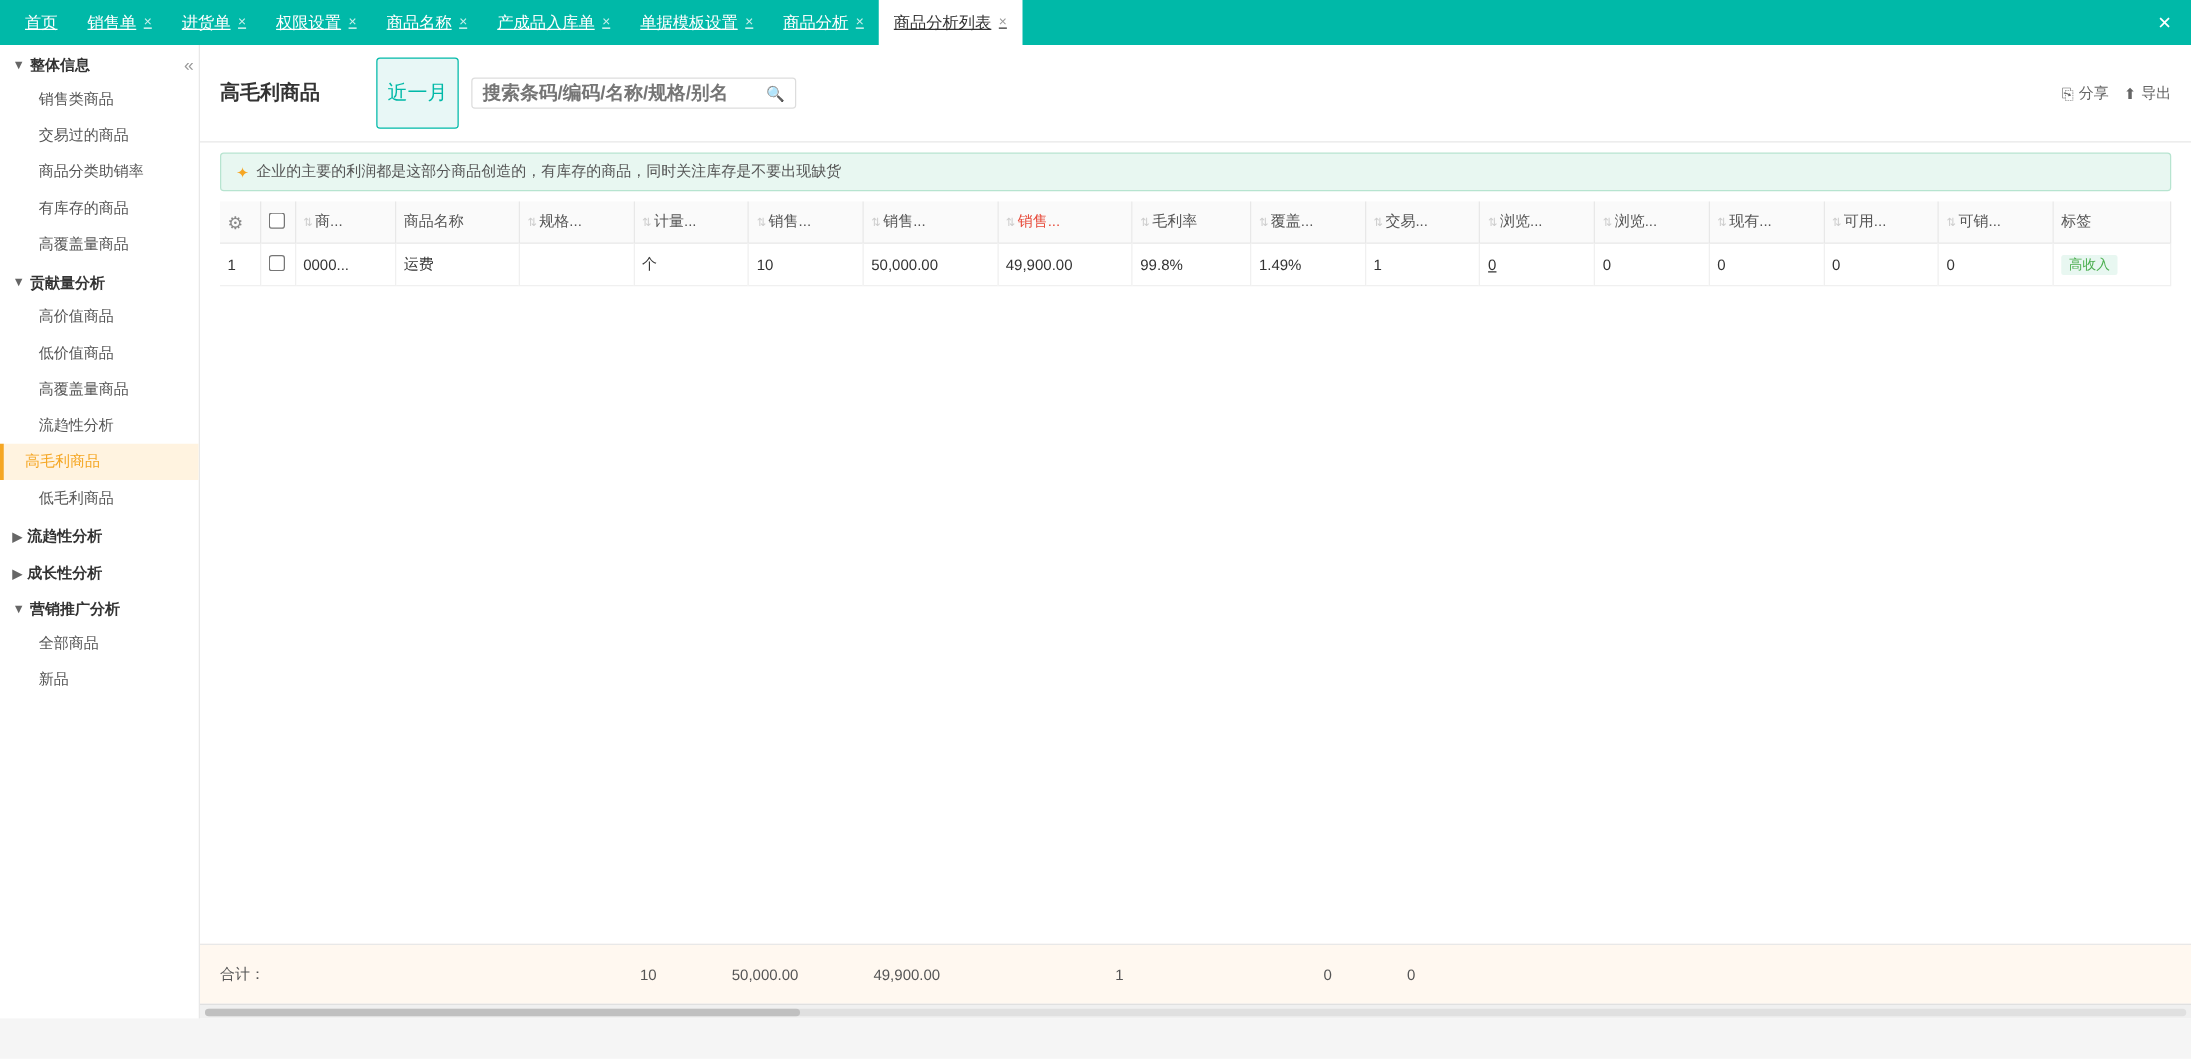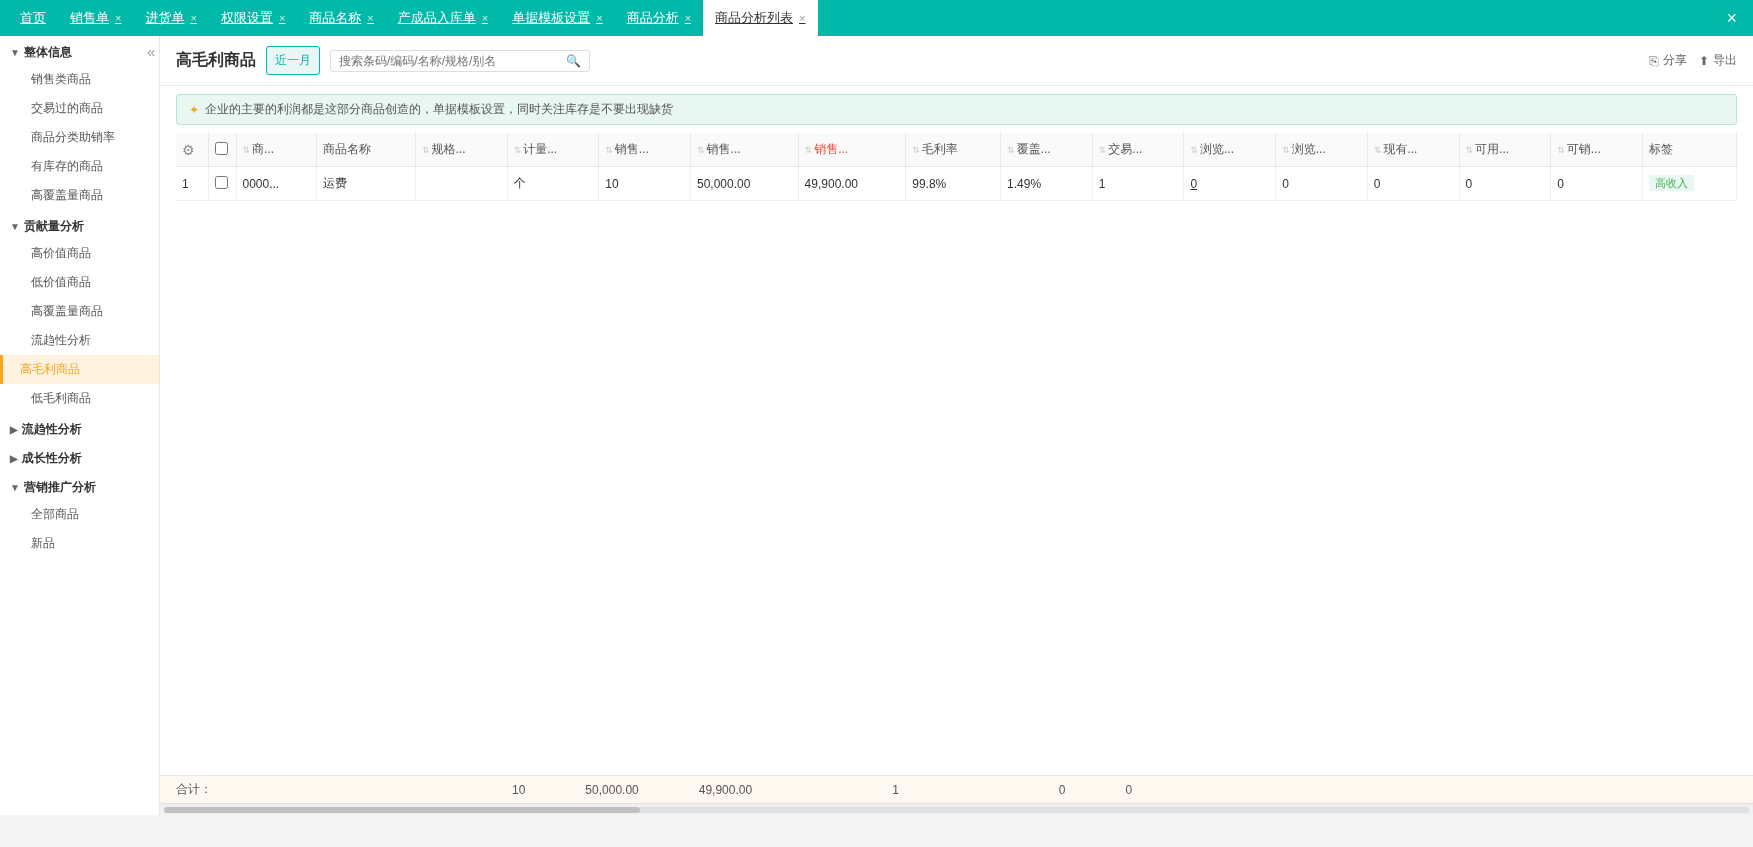--- a/index.html
+++ b/index.html
@@ -113,46 +113,48 @@
     }
     .content-title {
       font-size: 16px;
       font-weight: bold;
       color: #333;
     }
     .time-filter-btn {
       background: #fff;
       border: 1px solid #e8e8e8;
       border-radius: 3px;
-      padding: 5px 8px;
-      font-size: 12px;
+      padding: 17px 8px;
+      font-size: 16px;
       color: #666;
       cursor: pointer;
+      margin-left: 35px;
     }
     .time-filter-btn.active {
       background: #e8f7f6;
       border-color: #00b9a8;
       color: #00b9a8;
     }
     .search-box {
       display: flex;
       align-items: center;
       border: 1px solid #ddd;
       border-radius: 3px;
       padding: 3px 8px;
       flex: 1;
       max-width: 260px;
     }
     .search-box input {
       border: none;
       outline: none;
-      font-size: 12px;
+      font-size: 15px;
       color: #333;
       width: 100%;
       background: transparent;
+      font-weight: bold;
     }
     .search-icon { color: #999; cursor: pointer; }
     .header-actions {
       margin-left: auto;
       display: flex;
       align-items: center;
       gap: 12px;
     }
     .action-btn {
       display: flex;
@@ -230,21 +232,21 @@
     
     .footer-bar {
       display: flex;
       align-items: center;
       background: #fff8f0;
       border-top: 1px solid #e8e8e8;
       padding: 6px 16px;
       font-size: 12px;
       color: #555;
       flex-shrink: 0;
-      height: 28px;
+      height: 48px;
     }
     .footer-bar .sum-label { margin-right: 20px; }
     .footer-bar .sum-values {
       display: flex;
       gap: 60px;
       margin-left: 280px;
     }
 
     
     .bottom-scrollbar {
@@ -382,21 +384,21 @@
         </div>
         <div class="action-btn">
           <span>⬆</span>
           <span>导出</span>
         </div>
       </div>
     </div>
 
     <div class="info-banner">
       <span class="info-icon">✦</span>
-      <span>企业的主要的利润都是这部分商品创造的，单据模板设置，同时关注库存是不要出现缺货</span>
+      <span>企业的主要的利润都是这部分商品创造的，有库存的商品，同时关注库存是不要出现缺货</span>
     </div>
 
     <div class="table-container">
       <table>
         <thead>
           <tr>
             <th style="width:32px;">
               <span class="settings-icon">⚙</span>
             </th>
             <th style="width:28px;">

